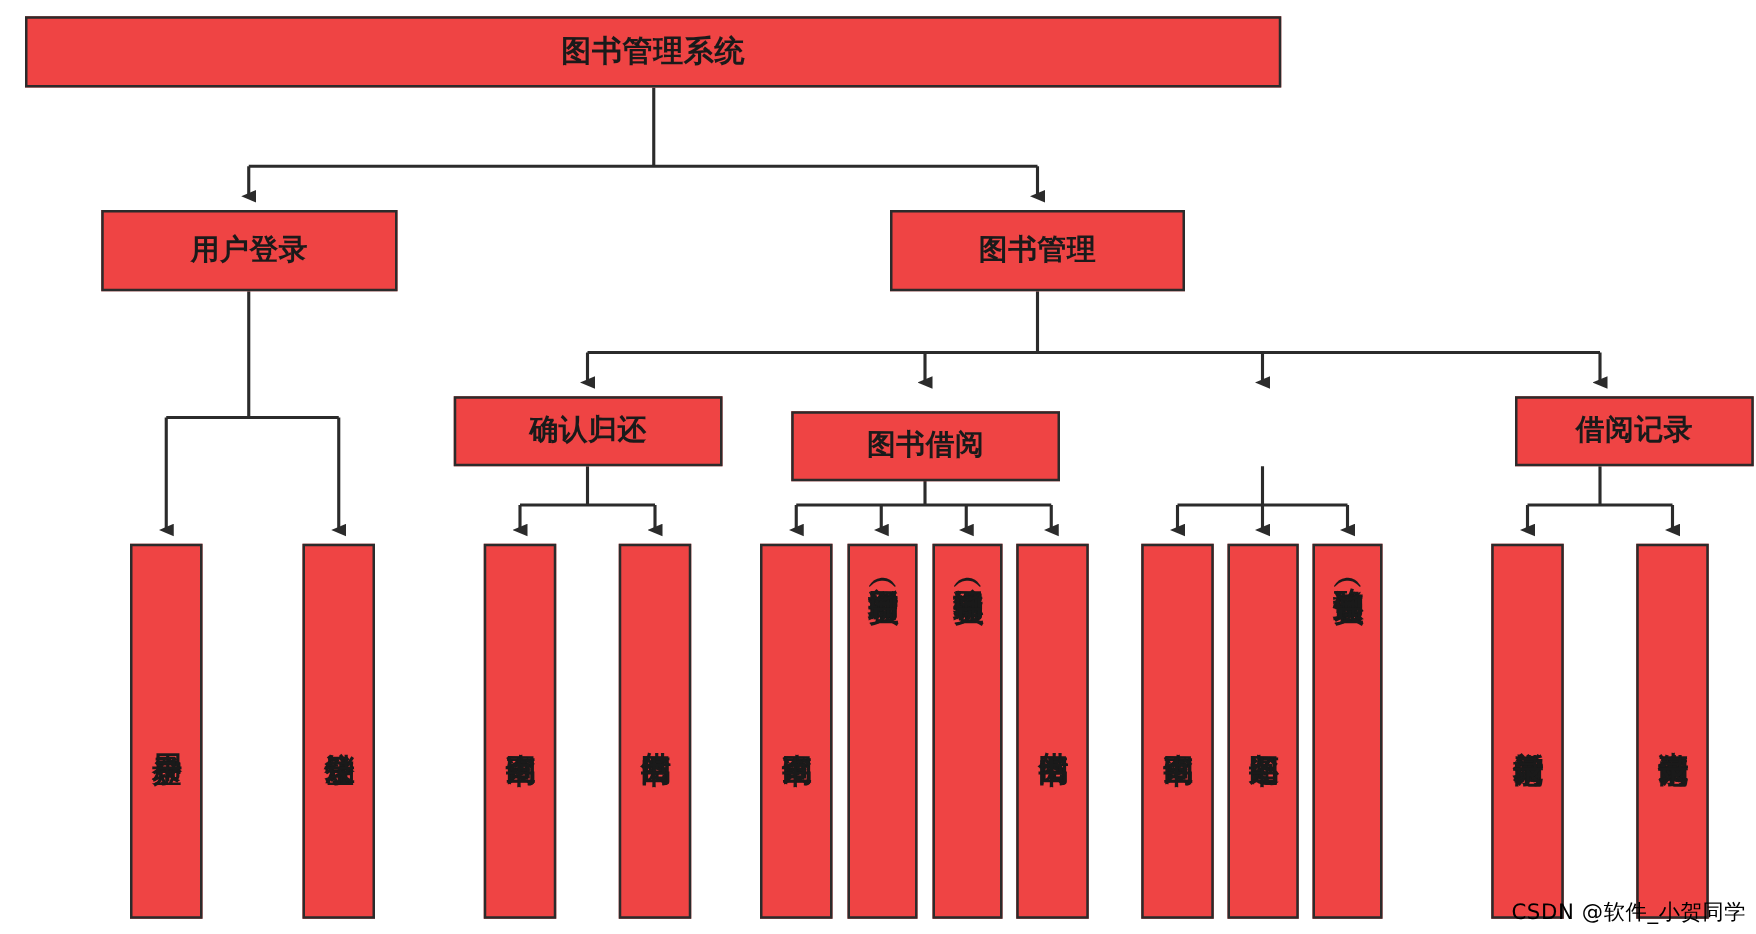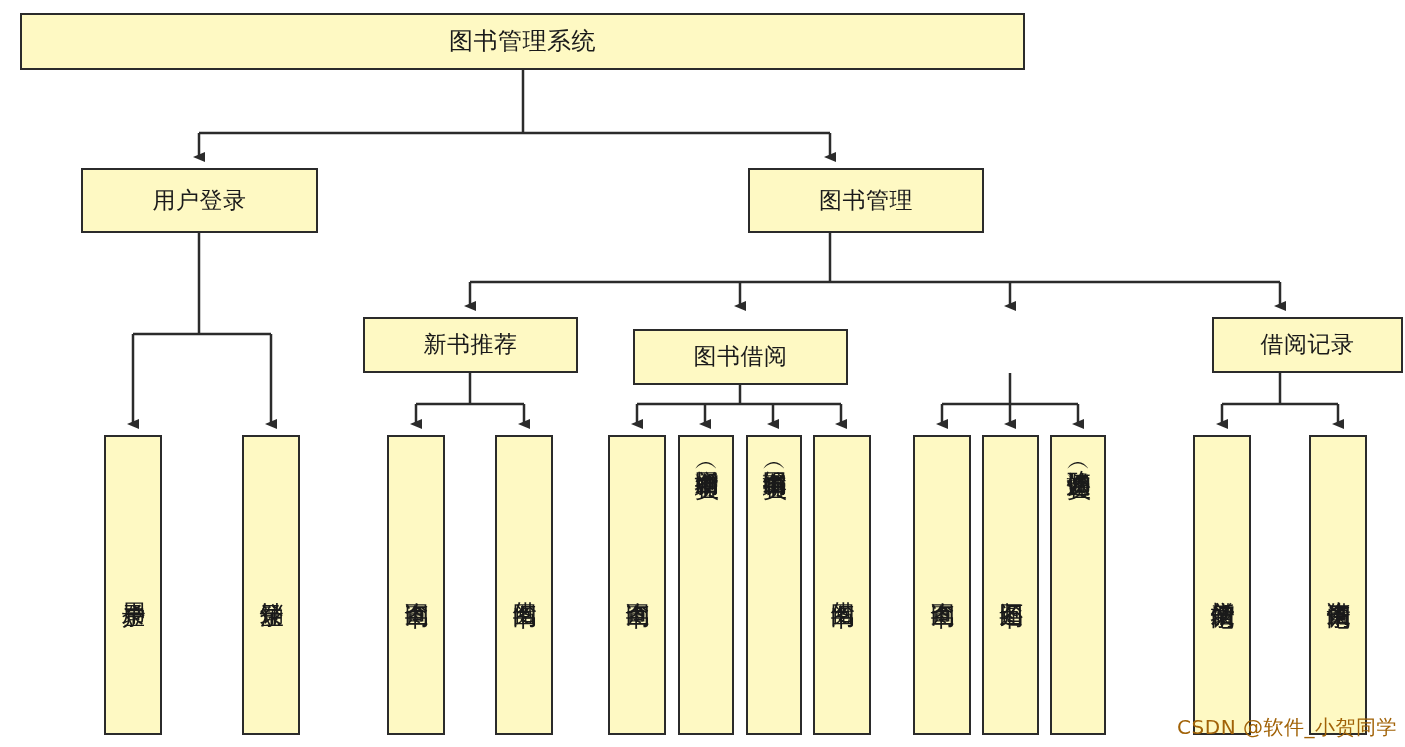--- a/index.html
+++ b/index.html
@@ -22,25 +22,26 @@
     left: 0;
     top: 0;
     width: 1405px;
     height: 747px;
     pointer-events: none;
   }
   .node {
     position: absolute;
     box-sizing: border-box;
     border: 2px solid #2b2b2b;
-    background: #fef9c3;
+    background: #ef4444;
     display: flex;
     align-items: center;
     justify-content: center;
     color: #1a1a1a;
+    font-weight: bold;
   }
   .node .lbl {
     display: block;
     text-align: center;
     line-height: 1.12;
   }
   
   .node.h .lbl {
     writing-mode: horizontal-tb;
     font-size: 23px;
@@ -65,22 +66,22 @@
   }
   
   .node.v.center {
     align-items: center;
     padding-top: 0;
   }
   #watermark {
     position: absolute;
     right: 8px;
     bottom: 6px;
-    font-size: 20px;
-    color: #a16207;
+    font-size: 17px;
+    color: #000000;
     letter-spacing: 0.5px;
     white-space: nowrap;
     font-family: "DejaVu Sans", "Liberation Sans", sans-serif;
   }
 </style>
 </head>
 <body>
 
 <div id="canvas">
 
@@ -135,26 +136,26 @@
     </g>
   </svg>
 
   <div class="node h root" style="left:20px; top:13px; width:1005px; height:57px;">
     <span class="lbl">图书管理系统</span>
   </div>
 
   <div class="node h" style="left:81px; top:168px; width:237px; height:65px;">
     <span class="lbl">用户登录</span>
   </div>
-  <div class="node h" style="left:748px; top:168px; width:236px; height:65px;">
+  <div class="node h" style="left:712px; top:168px; width:236px; height:65px;">
     <span class="lbl">图书管理</span>
   </div>
 
   <div class="node h" style="left:363px; top:317px; width:215px; height:56px;">
-    <span class="lbl">新书推荐</span>
+    <span class="lbl">确认归还</span>
   </div>
   <div class="node h" style="left:633px; top:317px; width:215px; height:56px;margin-top:12px;">
     <span class="lbl">图书借阅</span>
   </div>
   <div class="node h" style="left:1212px; top:317px; width:191px; height:56px;">
     <span class="lbl">借阅记录</span>
   </div>
 
   <div class="node v center" style="left:104px; top:435px; width:58px; height:300px;">
     <span class="lbl">用户登录</span>

